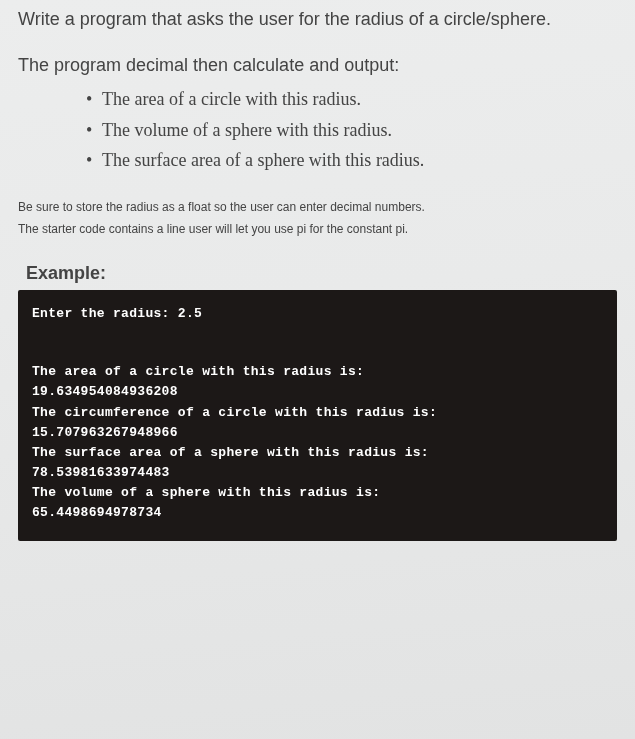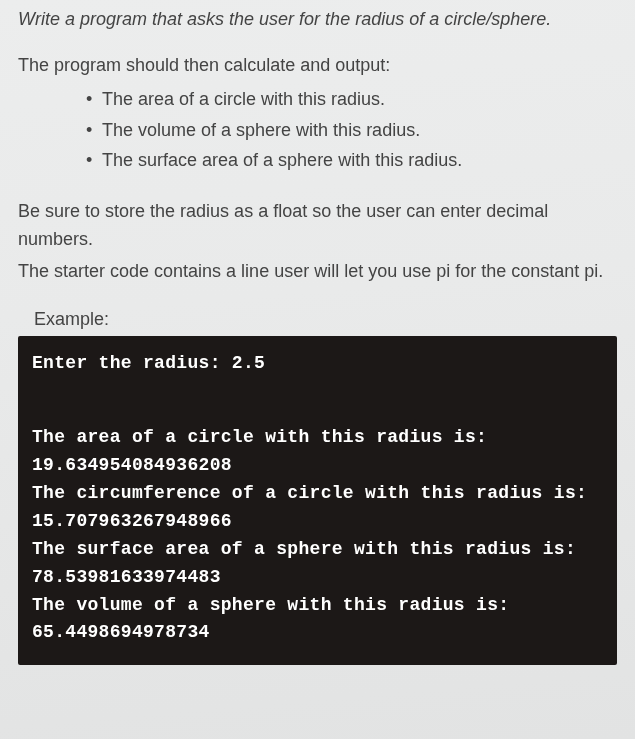--- a/index.html
+++ b/index.html
@@ -14,83 +14,84 @@
     padding: 6px 18px 24px 18px;
     background: linear-gradient(175deg, #eceded 0%, #e9eaea 40%, #e2e3e3 100%);
     min-height: 739px;
     box-sizing: border-box;
   }
   .heading {
     font-size: 18px;
     line-height: 1.5;
     color: #444;
     margin: 0 0 22px 0;
-    font-style: italic;
   }
   .subhead {
     font-size: 18px;
     color: #444;
     margin: 8px 0 8px 0;
   }
   ul.bullets {
     list-style: none;
     margin: 2px 0 22px 0;
     padding: 0 0 0 68px;
   }
   ul.bullets li {
     position: relative;
     font-size: 18px;
     color: #444;
     line-height: 1.7;
     padding-left: 16px;
+    font-family: Liberation Serif, serif;
   }
   ul.bullets li::before {
     content: "•";
     position: absolute;
     left: 0;
     top: 0;
     font-size: 18px;
     color: #444;
   }
   .para {
-    font-size: 18px;
+    font-size: 12px;
     color: #444;
     line-height: 1.55;
     margin: 0 0 4px 0;
   }
   .example-label {
     font-size: 18px;
     color: #444;
-    margin: 24px 0 6px 16px;
+    margin: 24px 0 6px 8px;
+    font-weight: bold;
   }
   .terminal {
     background: #1c1817;
     color: #ffffff;
     font-family: "Courier New", Courier, monospace;
-    font-size: 18px;
+    font-size: 13px;
     line-height: 1.55;
     padding: 14px 14px 18px 14px;
     border-radius: 2px;
     white-space: pre-wrap;
     word-break: break-word;
     font-weight: bold;
     letter-spacing: 0.3px;
   }
   .terminal .blank {
     display: block;
     height: 18px;
   }
 </style>
 </head>
 <body>
 <div class="page">
 
   <p class="heading">Write a program that asks the user for the radius of a circle/sphere.</p>
 
-  <p class="subhead">The program should then calculate and output:</p>
+  <p class="subhead">The program decimal then calculate and output:</p>
 
   <ul class="bullets">
     <li>The area of a circle with this radius.</li>
     <li>The volume of a sphere with this radius.</li>
     <li>The surface area of a sphere with this radius.</li>
   </ul>
 
   <p class="para">Be sure to store the radius as a float so the user can enter decimal numbers.</p>
   <p class="para">The starter code contains a line user will let you use pi for the constant pi.</p>
 

